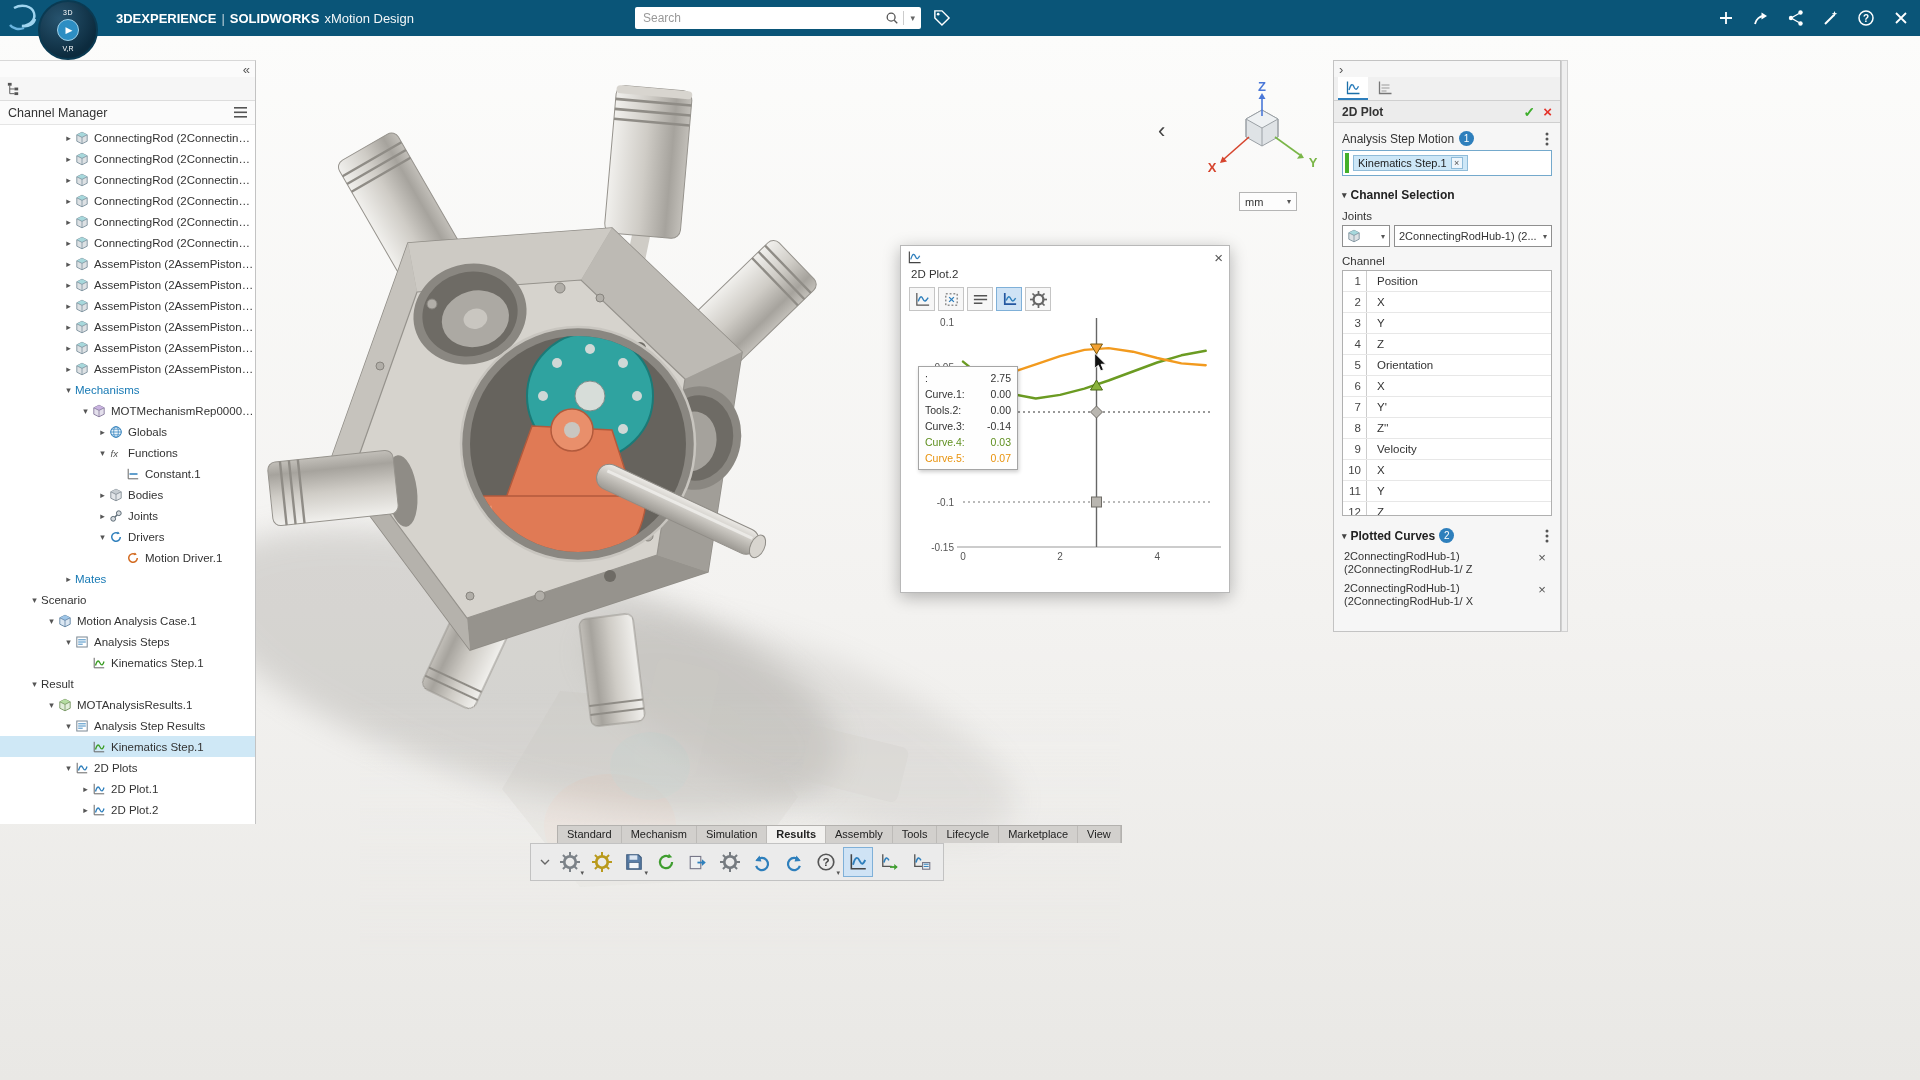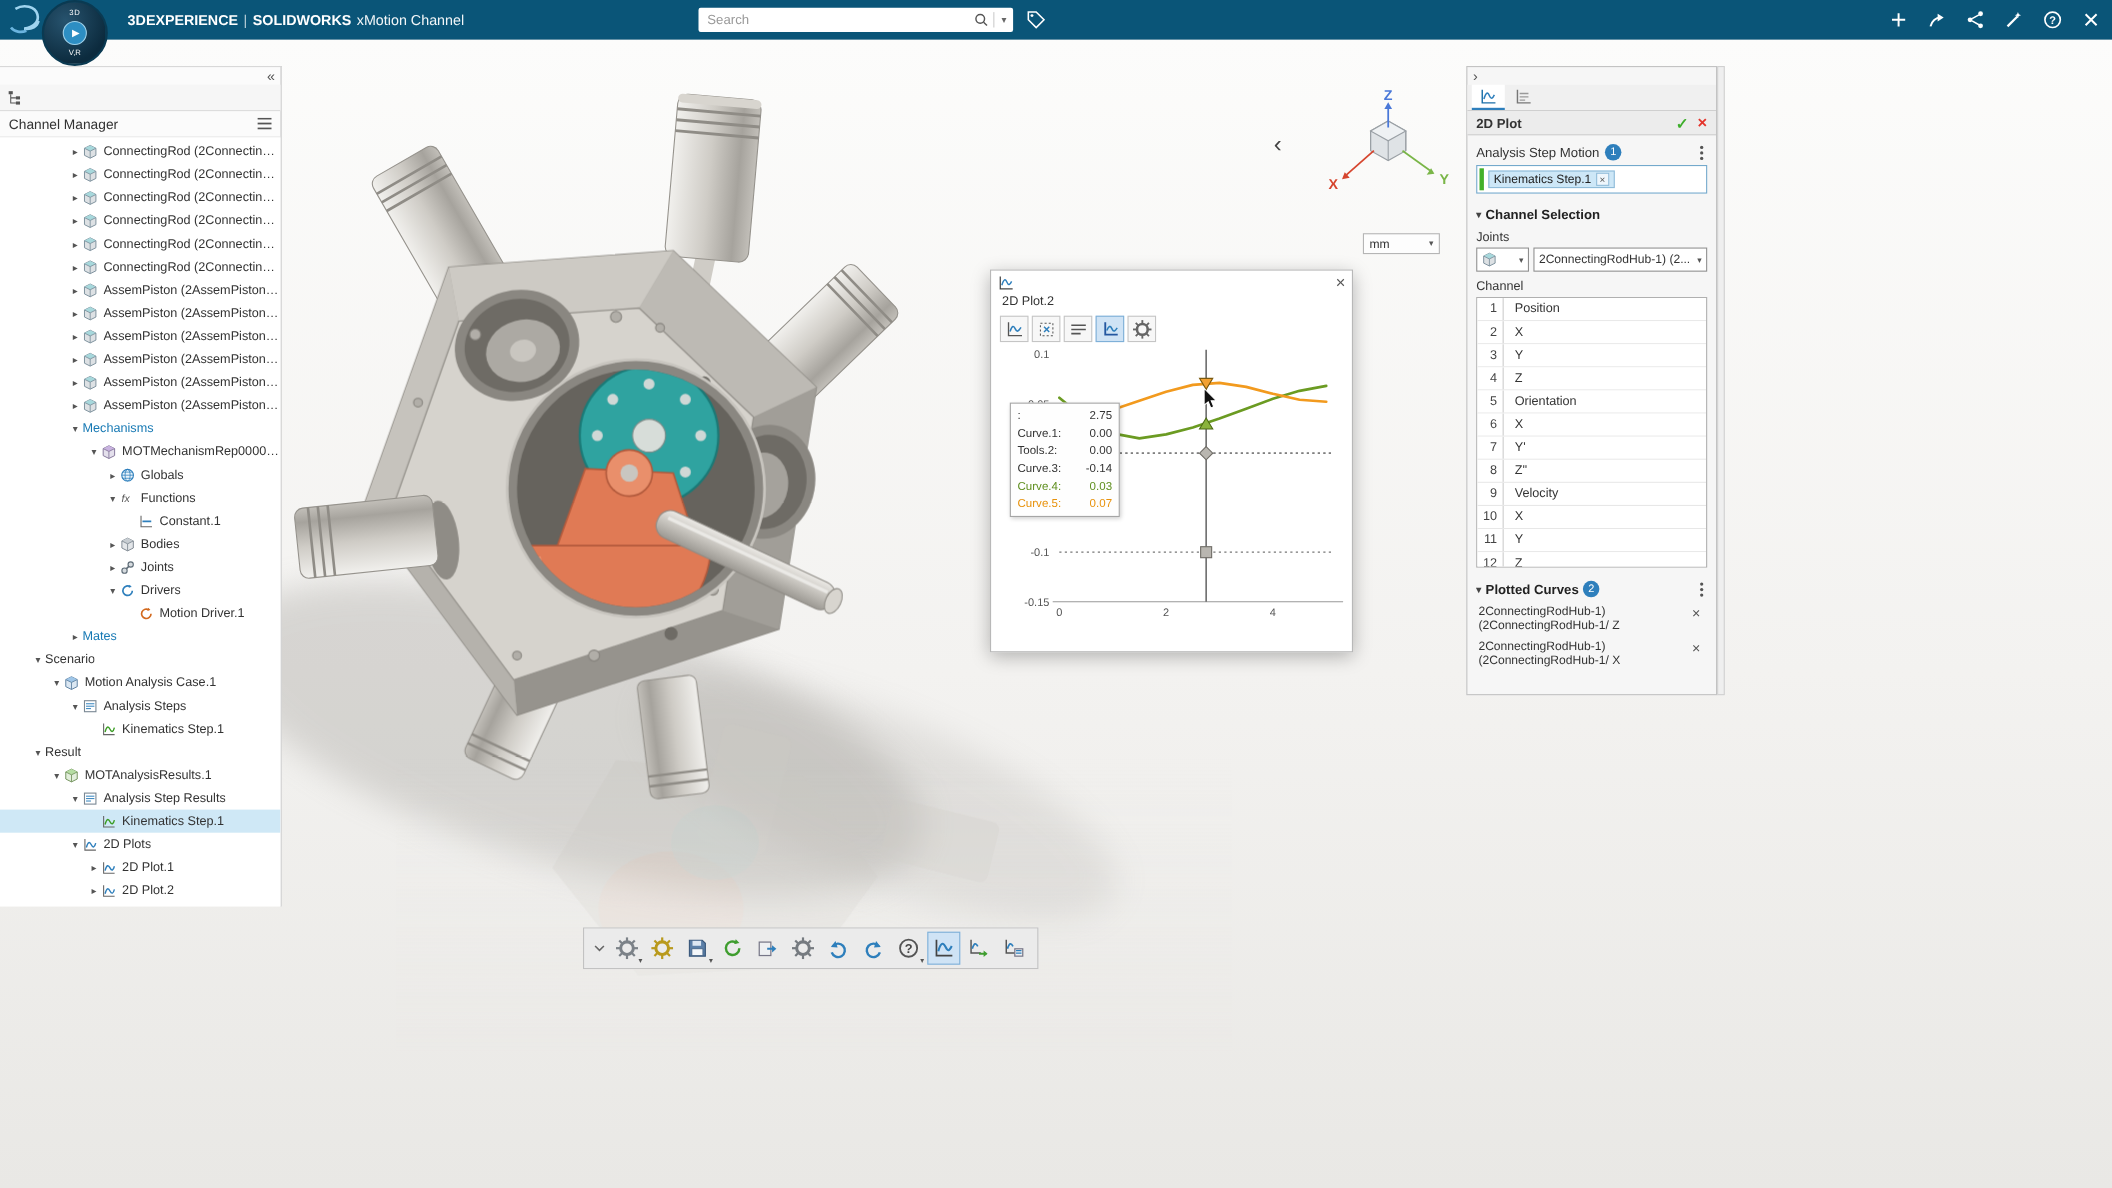--- a/index.html
+++ b/index.html
@@ -27,21 +27,21 @@
 .tagico svg{width:19px;height:19px;}
 .topicons{position:absolute;right:10px;top:0;height:36px;display:flex;align-items:center;gap:17px;}
 .tpi{display:flex;cursor:pointer;}
 .tpi svg{width:18px;height:18px;}
 
 .content{position:absolute;top:36px;left:0;right:0;bottom:0;}
 .viewport{position:absolute;inset:0;background:linear-gradient(180deg,#fcfcfb 0%,#f3f2f0 55%,#e9e8e5 100%);overflow:hidden;}
 #engine{position:absolute;left:0;top:0;pointer-events:none;}
 .vchev{position:absolute;left:1158px;top:84px;font-size:22px;color:#444;cursor:pointer;line-height:22px;}
 .triad{position:absolute;left:1196px;top:44px;width:140px;height:110px;}
-.unitsbtn{position:absolute;left:1239px;top:176px;width:70px;height:19px;background:#fdfdfd;border:1px solid #b5b5b5;display:flex;align-items:center;font-size:11px;color:#333;padding:0 5px;cursor:pointer;}
+.unitsbtn{position:absolute;left:1239px;top:156px;width:58px;height:19px;background:#fdfdfd;border:1px solid #b5b5b5;display:flex;align-items:center;font-size:11px;color:#333;padding:0 5px;cursor:pointer;}
 .uchv{margin-left:auto;font-size:8px;color:#555;}
 
 .panelL{position:absolute;left:0;top:24px;width:256px;height:764px;background:#fbfbfb;border-right:1px solid #c3c3c3;border-top:1px solid #d8d8d8;z-index:10;display:flex;flex-direction:column;}
 .collrow{height:16px;display:flex;align-items:center;padding:0 5px;font-size:13px;color:#555;}
 .panelL .collrow{justify-content:flex-end;}
 .ptools{height:24px;border-bottom:1px solid #ddd;display:flex;align-items:center;padding:0 6px;background:#f6f6f6;}
 .ptool{display:flex;cursor:pointer;}
 .ptool svg{width:15px;height:15px;}
 .phead{height:24px;display:flex;align-items:center;padding:0 8px;font-size:12.5px;color:#333;border-bottom:1px solid #e5e5e5;}
 .phtitle{flex:1;}
@@ -134,21 +134,21 @@
     </span>
     <div class="compass">
       <span class="cmp-top">3D</span>
       <span class="cmp-play">▶</span>
       <span class="cmp-bot">V,R</span>
     </div>
     <div class="apptitle">
       <b>3DEXPERIENCE</b>
       <span class="sep">|</span>
       <b>SOLIDWORKS</b>
-      <span class="appn">xMotion Channel</span>
+      <span class="appn">xMotion Design</span>
     </div>
     <div class="searchbox">
       <input class="searchin" placeholder="Search" style="">
       <span class="sico">
         <svg viewBox="0 0 16 16">
             <circle cx="7" cy="7" r="4.5" fill="none" stroke="#555" stroke-width="1.5"></circle>
             <path d="M10.5 10.5L14 14" stroke="#555" stroke-width="1.5"></path>
           </svg>
       </span>
       <span class="sdiv"></span>
@@ -969,20 +969,31 @@
                 <div>2ConnectingRodHub-1)</div>
                 <div>(2ConnectingRodHub-1/ X</div>
               </div>
               <span class="pcx">×</span>
             </div>
           </div>
       </div>
     </div>
     <div class="edgeR"></div>
 
+    <div class="btabs">
+        <span class="btab">Standard</span>
+        <span class="btab">Mechanism</span>
+        <span class="btab">Simulation</span>
+        <span class="btab act">Results</span>
+        <span class="btab">Assembly</span>
+        <span class="btab">Tools</span>
+        <span class="btab">Lifecycle</span>
+        <span class="btab">Marketplace</span>
+        <span class="btab">View</span>
+      </div>
     <div class="btoolbar">
         <span class="tbtn sm">
           <svg viewBox="0 0 12 12">
             <path d="M2 4l4 4 4-4" fill="none" stroke="#666" stroke-width="1.4"></path>
           </svg>
         </span>
         <span class="tbtn">
           <svg viewBox="0 0 16 16">
             <circle cx="8" cy="8" r="4.6" fill="none" stroke="#7c8288" stroke-width="2.2"></circle>
             <rect x="7.2" y="0" width="1.6" height="3.6" fill="#7c8288" transform="rotate(0 8 8)"></rect>

